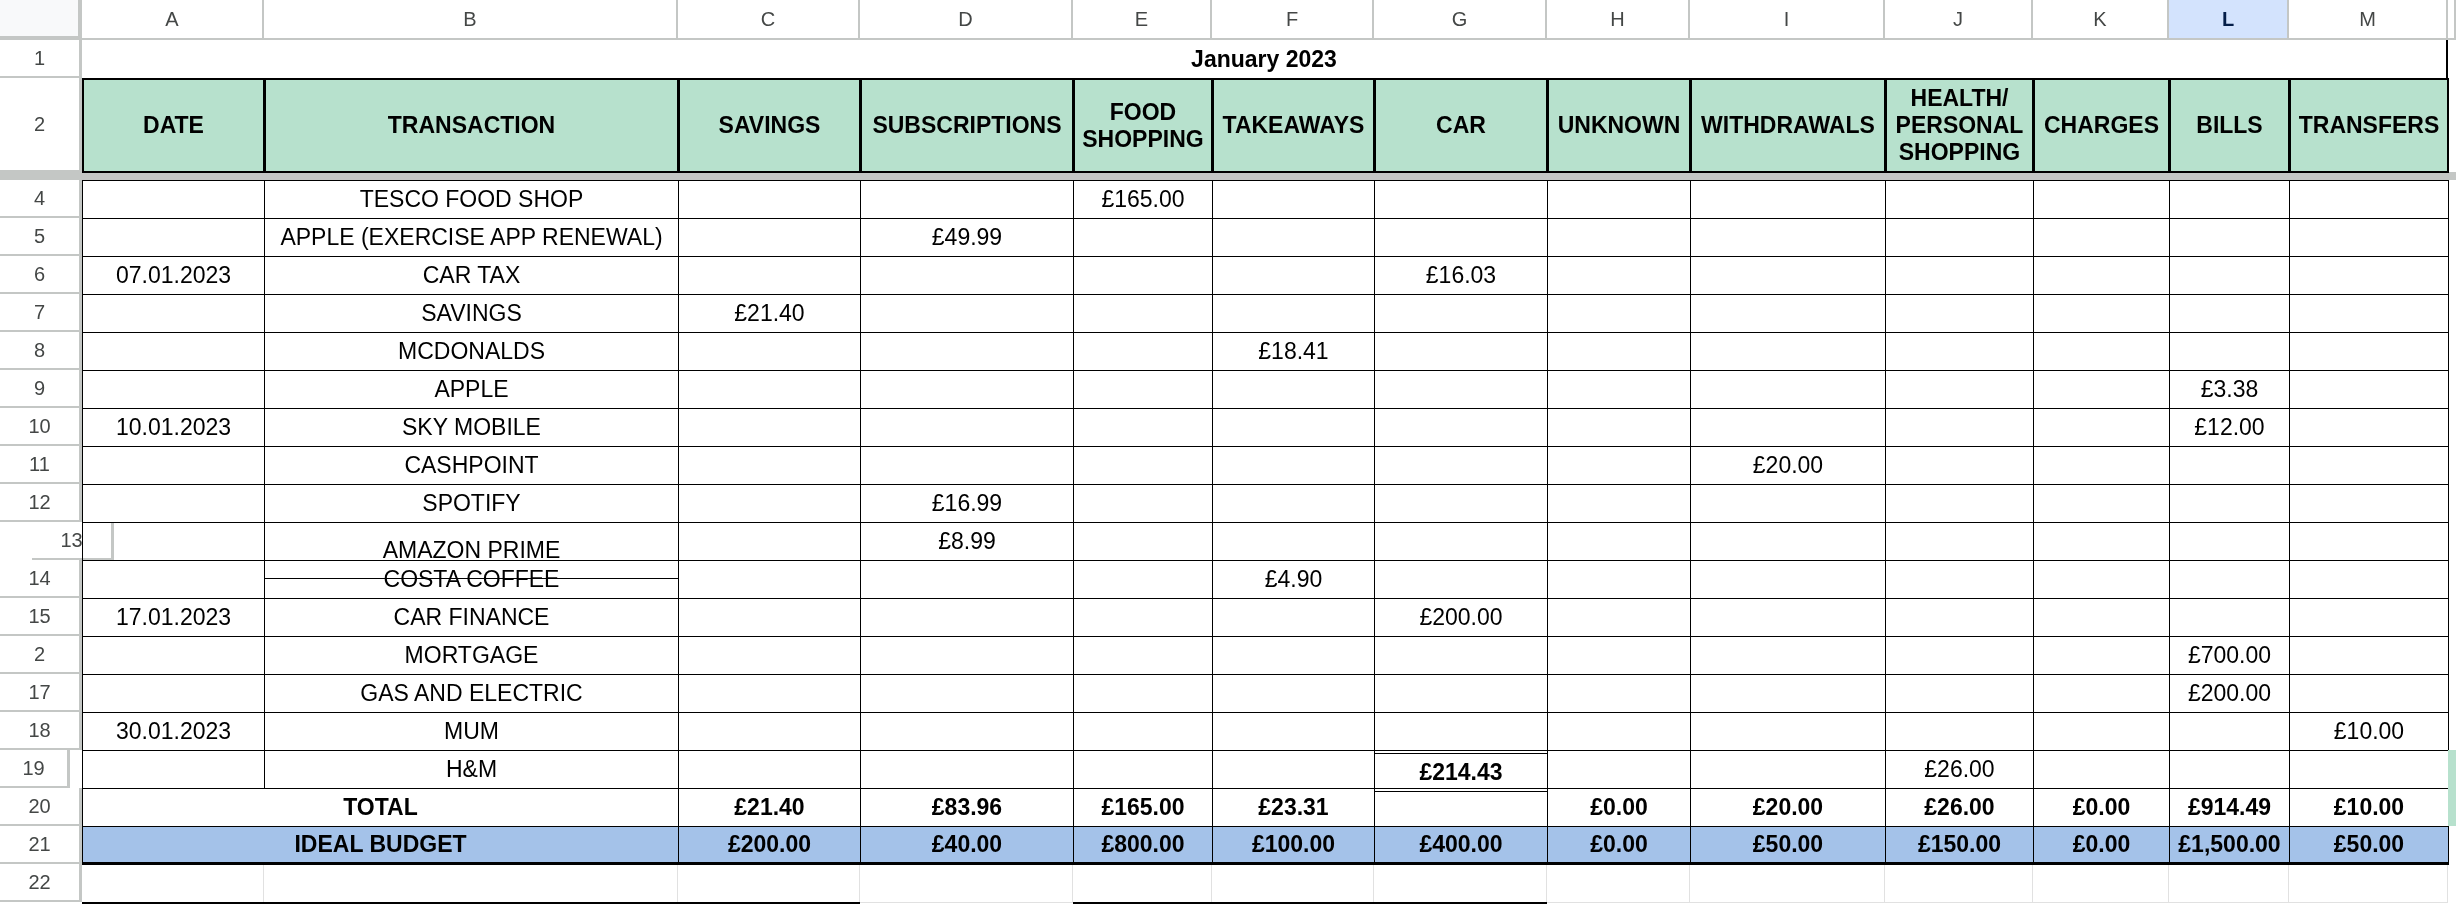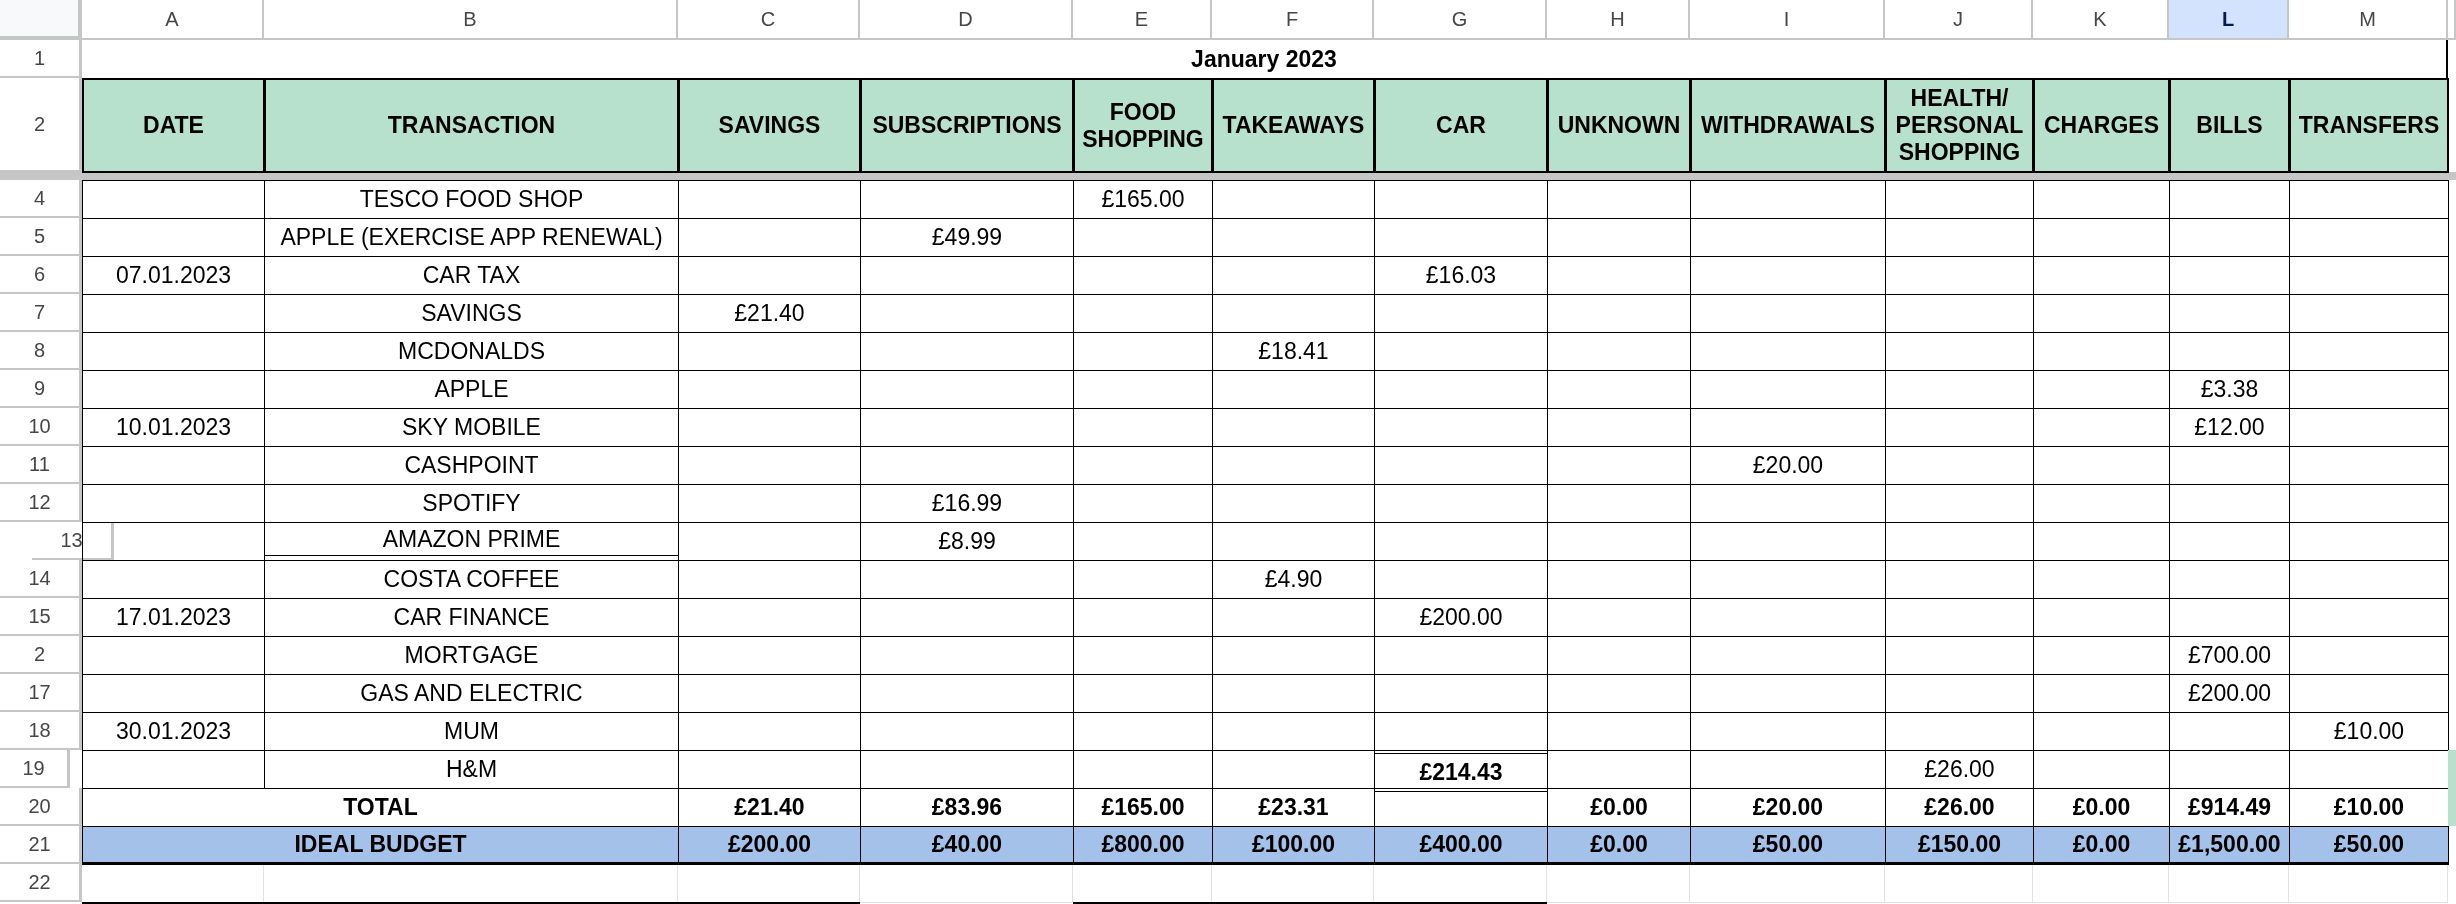--- a/index.html
+++ b/index.html
@@ -194,21 +194,21 @@
     <div class="cell bordered" style="left: 1073px; top: 484px; width: 140px; height: 39px;"></div>
     <div class="cell bordered" style="left: 1212px; top: 484px; width: 163px; height: 39px;"></div>
     <div class="cell bordered" style="left: 1374px; top: 484px; width: 174px; height: 39px;"></div>
     <div class="cell bordered" style="left: 1547px; top: 484px; width: 144px; height: 39px;"></div>
     <div class="cell bordered" style="left: 1690px; top: 484px; width: 196px; height: 39px;"></div>
     <div class="cell bordered" style="left: 1885px; top: 484px; width: 149px; height: 39px;"></div>
     <div class="cell bordered" style="left: 2033px; top: 484px; width: 137px; height: 39px;"></div>
     <div class="cell bordered" style="left: 2169px; top: 484px; width: 121px; height: 39px;"></div>
     <div class="cell bordered" style="left: 2289px; top: 484px; width: 160px; height: 39px;"></div>
     <div class="cell bordered" style="left: 82px; top: 522px; width: 183px; height: 39px;"></div>
-    <div class="cell bordered" style="left: 264px; top: 522px; width: 415px; height: 34px;">AMAZON PRIME</div>
+    <div class="cell bordered" style="left: 264px; top: 522px; width: 415px; height: 57px;">AMAZON PRIME</div>
     <div class="cell bordered" style="left: 678px; top: 522px; width: 183px; height: 39px;"></div>
     <div class="cell bordered" style="left: 860px; top: 522px; width: 214px; height: 39px;">£8.99</div>
     <div class="cell bordered" style="left: 1073px; top: 522px; width: 140px; height: 39px;"></div>
     <div class="cell bordered" style="left: 1212px; top: 522px; width: 163px; height: 39px;"></div>
     <div class="cell bordered" style="left: 1374px; top: 522px; width: 174px; height: 39px;"></div>
     <div class="cell bordered" style="left: 1547px; top: 522px; width: 144px; height: 39px;"></div>
     <div class="cell bordered" style="left: 1690px; top: 522px; width: 196px; height: 39px;"></div>
     <div class="cell bordered" style="left: 1885px; top: 522px; width: 149px; height: 39px;"></div>
     <div class="cell bordered" style="left: 2033px; top: 522px; width: 137px; height: 39px;"></div>
     <div class="cell bordered" style="left: 2169px; top: 522px; width: 121px; height: 39px;"></div>

